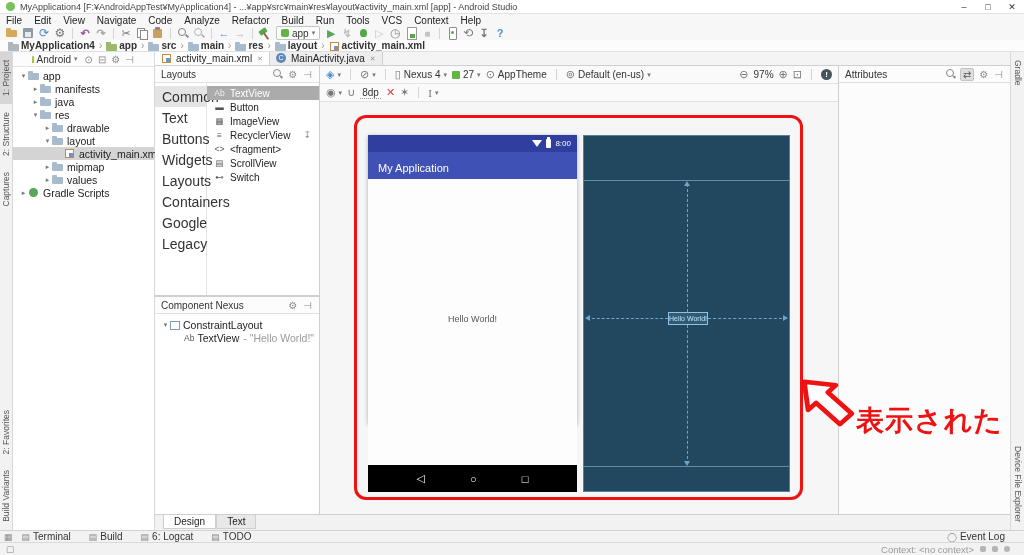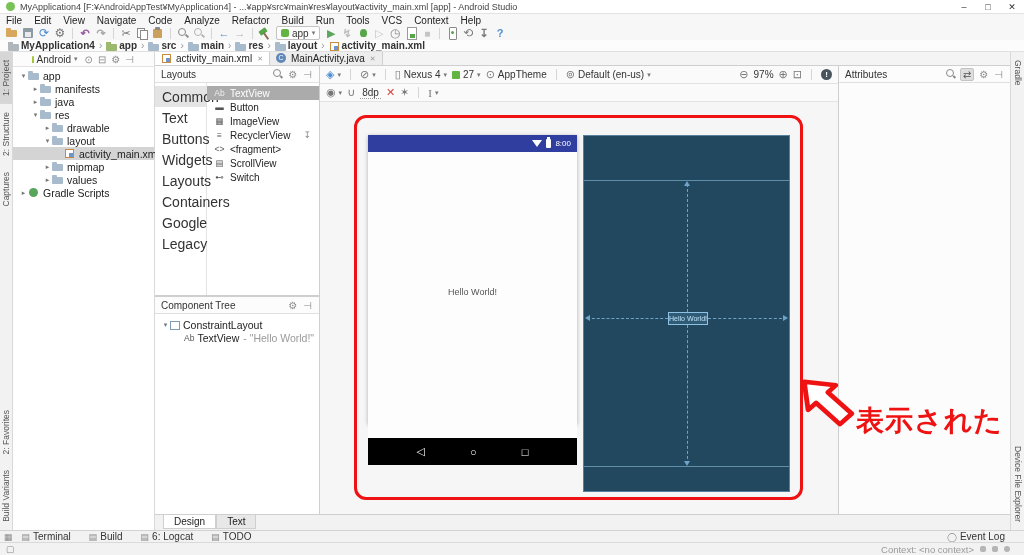--- a/index.html
+++ b/index.html
@@ -453,21 +453,21 @@
           <span class="pal-glyph">▤</span>
           <span>ScrollView</span>
         </div>
         <div class="pal-item">
           <span class="pal-glyph">⊷</span>
           <span>Switch</span>
         </div>
       </div>
   </div>
   <div class="subpanel-head" id="ct-head">
-    <span>Component Tree</span>
+    <span>Component Nexus</span>
     <span class="hgap" style="margin-left:auto;"></span>
     <span class="hic">⚙</span>
     <span class="hic">⊣</span>
   </div>
   <div id="ct-rows">
       <div class="tree-row" style="padding-left: 6px;">
         <span class="chev">▾</span>
         <span class="ico-constraint"></span>
         <span class="tlabel">ConstraintLayout</span>
       </div>
@@ -537,20 +537,23 @@
       </span>
   </div>
 
   <div id="canvas">
 
     <div id="phone">
       <div id="p-status">
         <span class="wifi"></span>
         <span class="battery"></span>
         <span id="p-time">8:00</span>
+      </div>
+      <div id="p-appbar">
+        <span>My Application</span>
       </div>
       <div id="p-content">
         <div id="p-hello">Hello World!</div>
       </div>
       <div id="p-nav">
         <span>◁</span>
         <span>○</span>
         <span>□</span>
       </div>
     </div>

